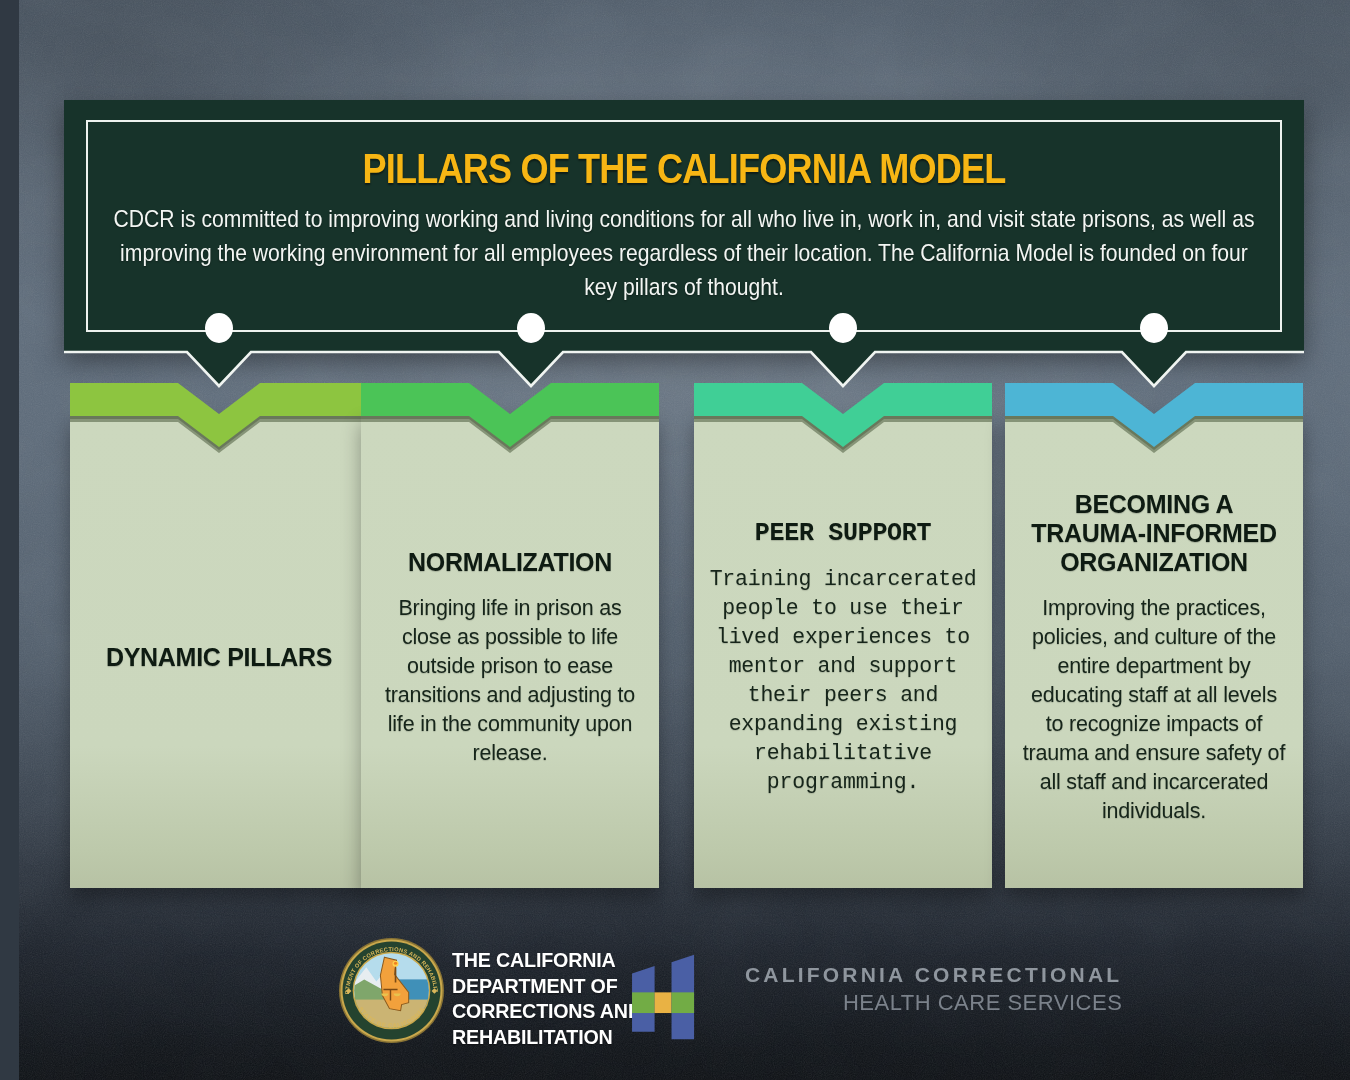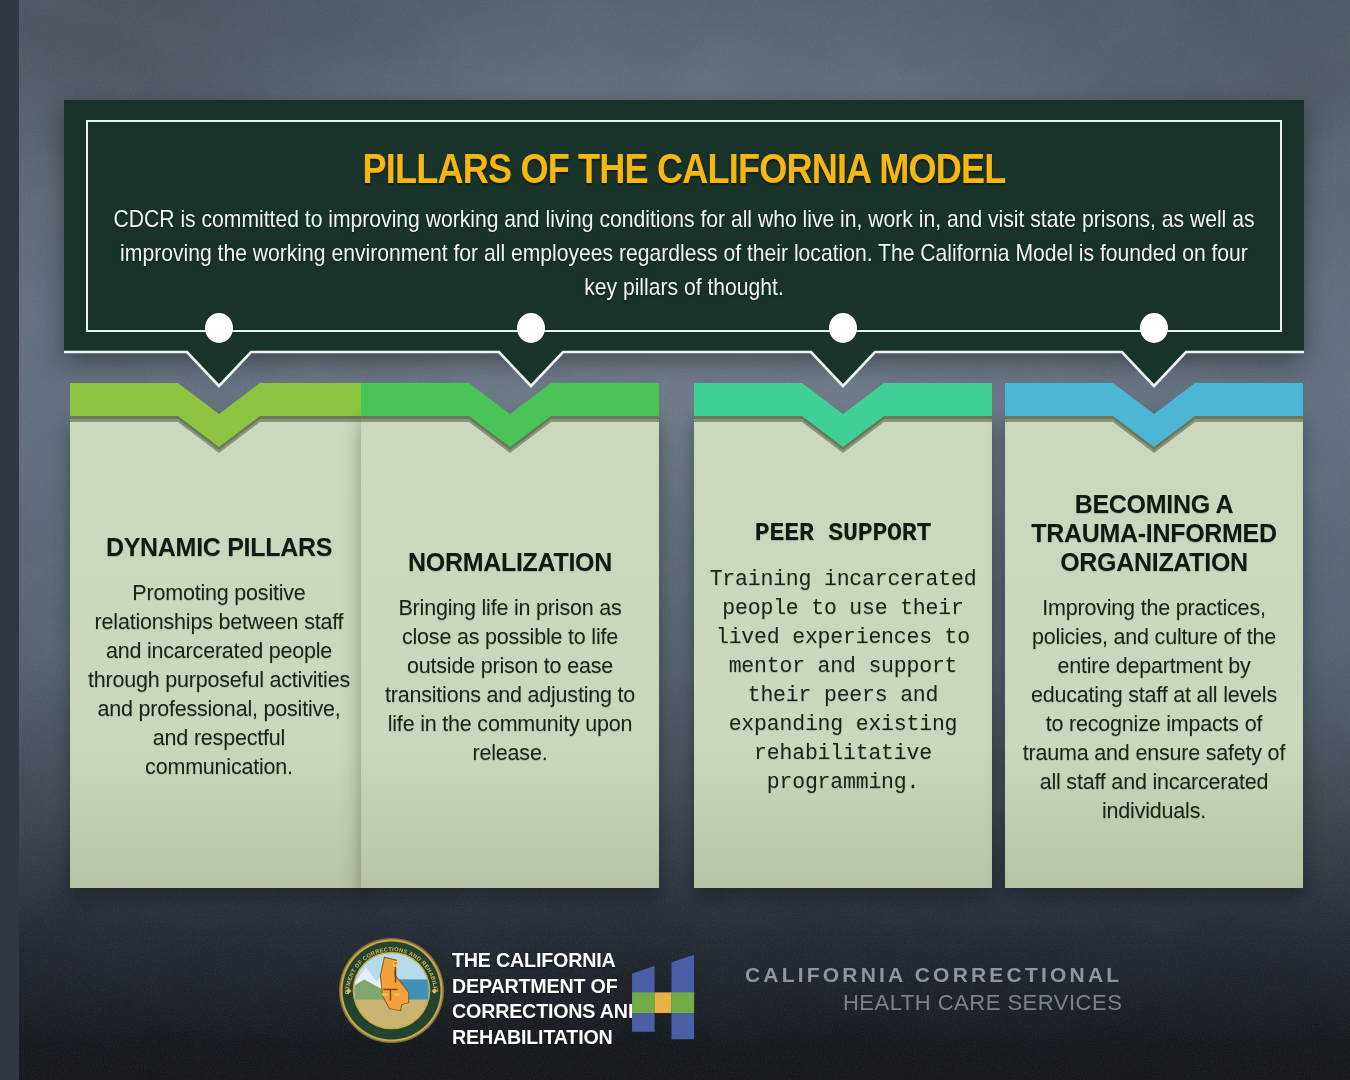--- a/index.html
+++ b/index.html
@@ -117,21 +117,20 @@
 
   <div class="card" style="left: 51px; --band: #8dc540;">
     <div class="card-body"></div>
     <svg class="card-ribbon" viewBox="0 0 298 92" xmlns="http://www.w3.org/2000/svg">
       <polygon fill="rgba(38,54,25,0.30)" points="0,3 108,3 149,34 190,3 298,3 298,36 190,36 149,67 108,36 0,36"></polygon>
       <polygon fill="rgba(38,54,25,0.42)" points="0,6 108,6 149,37 190,6 298,6 298,39 190,39 149,70 108,39 0,39"></polygon>
       <polygon style="fill:var(--band)" points="0,0 108,0 149,31 190,0 298,0 298,33 190,33 149,64 108,33 0,33"></polygon>
     </svg>
     <div class="card-content">
       <div class="card-title">DYNAMIC PILLARS</div>
-      <div class="card-desc">Promoting positive relationships between staff and incarcerated people through purposeful activities and professional, positive, and respectful communication.</div>
     </div>
   </div>
 
   <div class="card" style="left: 342px; --band: #4bc457;">
     <div class="card-body"></div>
     <svg class="card-ribbon" viewBox="0 0 298 92" xmlns="http://www.w3.org/2000/svg">
       <polygon fill="rgba(38,54,25,0.30)" points="0,3 108,3 149,34 190,3 298,3 298,36 190,36 149,67 108,36 0,36"></polygon>
       <polygon fill="rgba(38,54,25,0.42)" points="0,6 108,6 149,37 190,6 298,6 298,39 190,39 149,70 108,39 0,39"></polygon>
       <polygon style="fill:var(--band)" points="0,0 108,0 149,31 190,0 298,0 298,33 190,33 149,64 108,33 0,33"></polygon>
     </svg>

